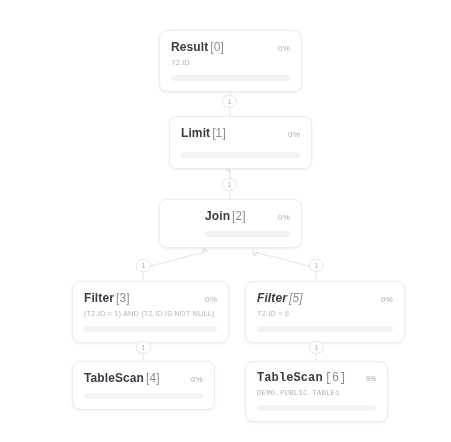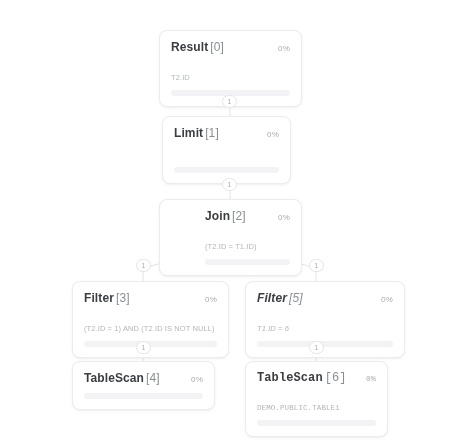--- a/index.html
+++ b/index.html
@@ -54,21 +54,21 @@
     font-weight: normal;
     color: #8a8d94;
     margin-left: 2px;
   }
   .node-pct {
     font-size: 8px;
     color: #a7aab1;
     letter-spacing: 0.2px;
   }
   .node-sub {
-    margin-top: 19px;
+    margin-top: 4px;
     font-size: 7.5px;
     color: #b2b5bb;
     letter-spacing: 0.1px;
     white-space: nowrap;
     overflow: hidden;
     text-overflow: ellipsis;
   }
   .node-sub.empty {
     visibility: hidden;
   }
@@ -132,41 +132,40 @@
         <span>Result</span><span class="idx">[0]</span>
       </div>
       <div class="node-pct">0%</div>
     </div>
     <div class="node-sub">T2.ID</div>
     <div class="progress-track">
       <div class="progress-fill" style="width: 0%;"></div>
     </div>
   </div>
 
-  <div class="node" style="left:162px; top:116px; width:129px;">
+  <div class="node" style="left:169px; top:116px; width:143px;">
     <div class="node-head">
       <div class="node-title">
         <span>Limit</span><span class="idx">[1]</span>
       </div>
       <div class="node-pct">0%</div>
     </div>
     <div class="node-sub empty"></div>
     <div class="progress-track">
       <div class="progress-fill" style="width: 0%;"></div>
     </div>
   </div>
 
   <div class="node" style="left:159px; top:199px; width:143px;padding-left:45px;">
     <div class="node-head">
       <div class="node-title">
         <span>Join</span><span class="idx">[2]</span>
       </div>
       <div class="node-pct">0%</div>
     </div>
-    <div class="node-sub">(T2.ID = T1.ID)</div>
     <div class="progress-track">
       <div class="progress-fill" style="width: 0%;"></div>
     </div>
   </div>
 
   <div class="node" style="left:72px; top:281px; width:157px;">
     <div class="node-head">
       <div class="node-title">
         <span>Filter</span><span class="idx">[3]</span>
       </div>

